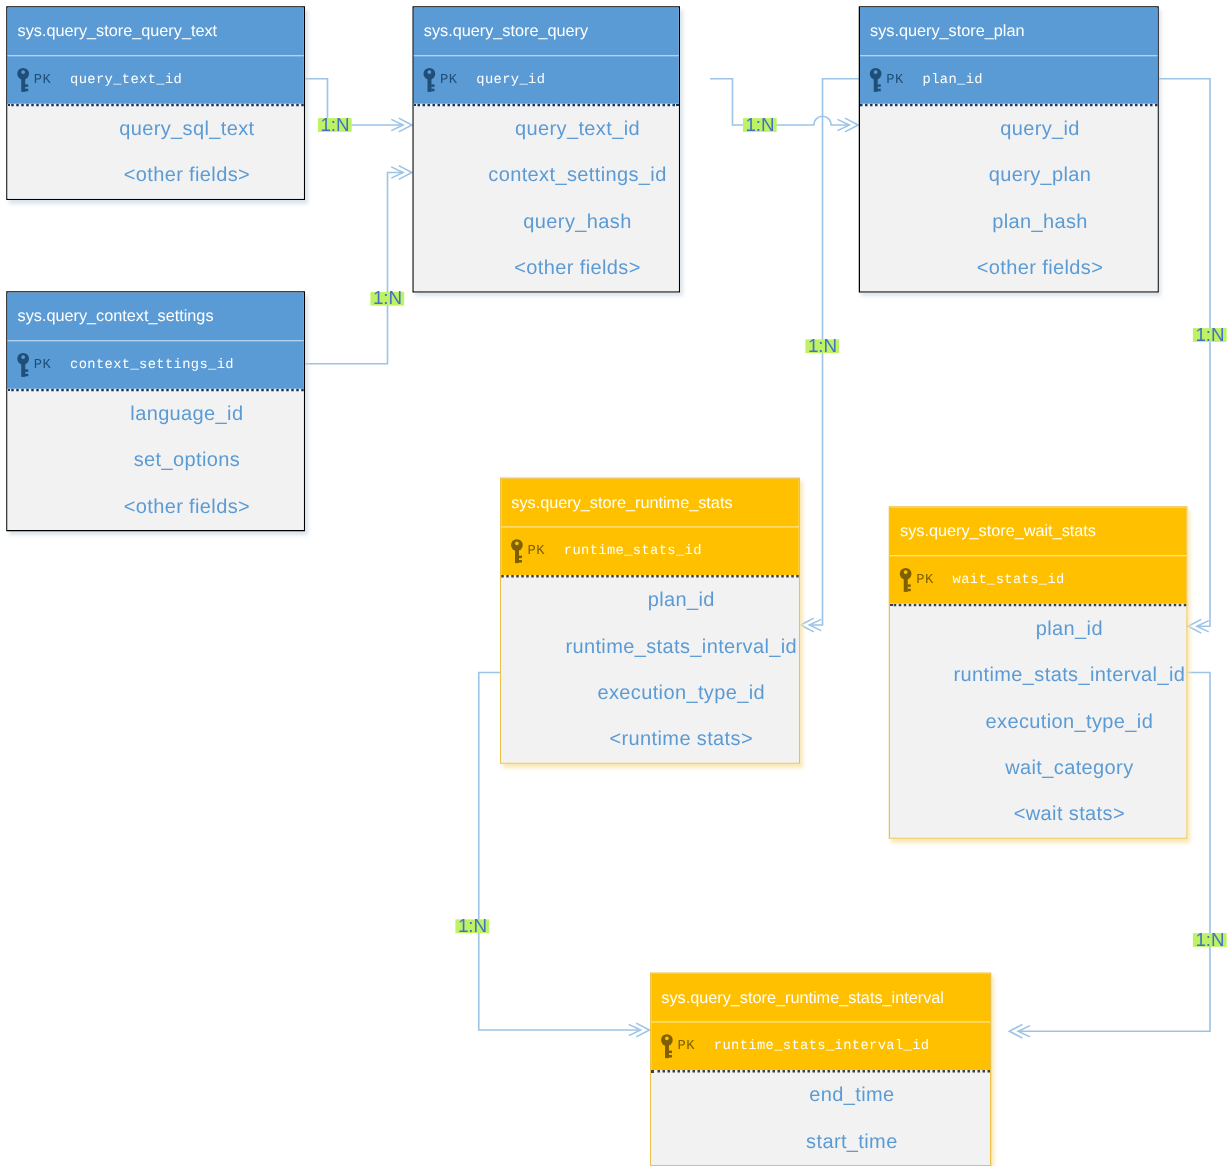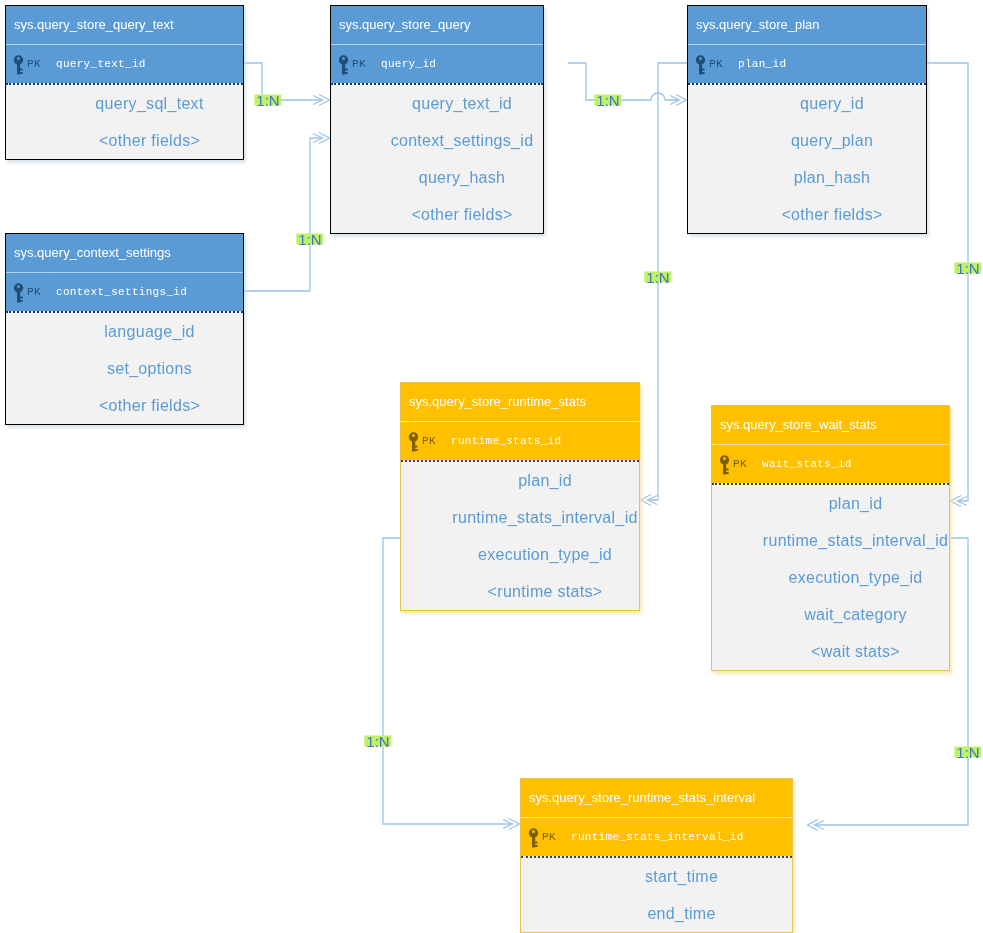--- a/index.html
+++ b/index.html
@@ -194,22 +194,22 @@
             <circle cx="5.5" cy="5" r="4.7" fill="#7F6000"></circle>
             <circle cx="5.5" cy="3.6" r="1.5" fill="#FFC000"></circle>
             <rect x="4" y="9" width="3.2" height="10.5" fill="#7F6000"></rect>
             <rect x="7" y="13.5" width="2.6" height="2" fill="#7F6000"></rect>
             <rect x="7" y="17" width="2.6" height="2" fill="#7F6000"></rect>
           </svg></span>
         <span class="pk-tag">PK</span>
         <span class="pk-name">runtime_stats_interval_id</span>
       </div>
       <div class="t-body">
+        <div class="t-field">end_time</div>
         <div class="t-field">start_time</div>
-        <div class="t-field">end_time</div>
       </div>
     </div>
     <span class="card-label" style="left: 268px; top: 100px;">1:N</span>
     <span class="card-label" style="left: 310px; top: 239px;">1:N</span>
     <span class="card-label" style="left: 608px; top: 100px;">1:N</span>
     <span class="card-label" style="left: 658px; top: 277px;">1:N</span>
     <span class="card-label" style="left: 968px; top: 268px;">1:N</span>
     <span class="card-label" style="left: 968px; top: 752px;">1:N</span>
     <span class="card-label" style="left: 378px; top: 741px;">1:N</span>
   </div>

